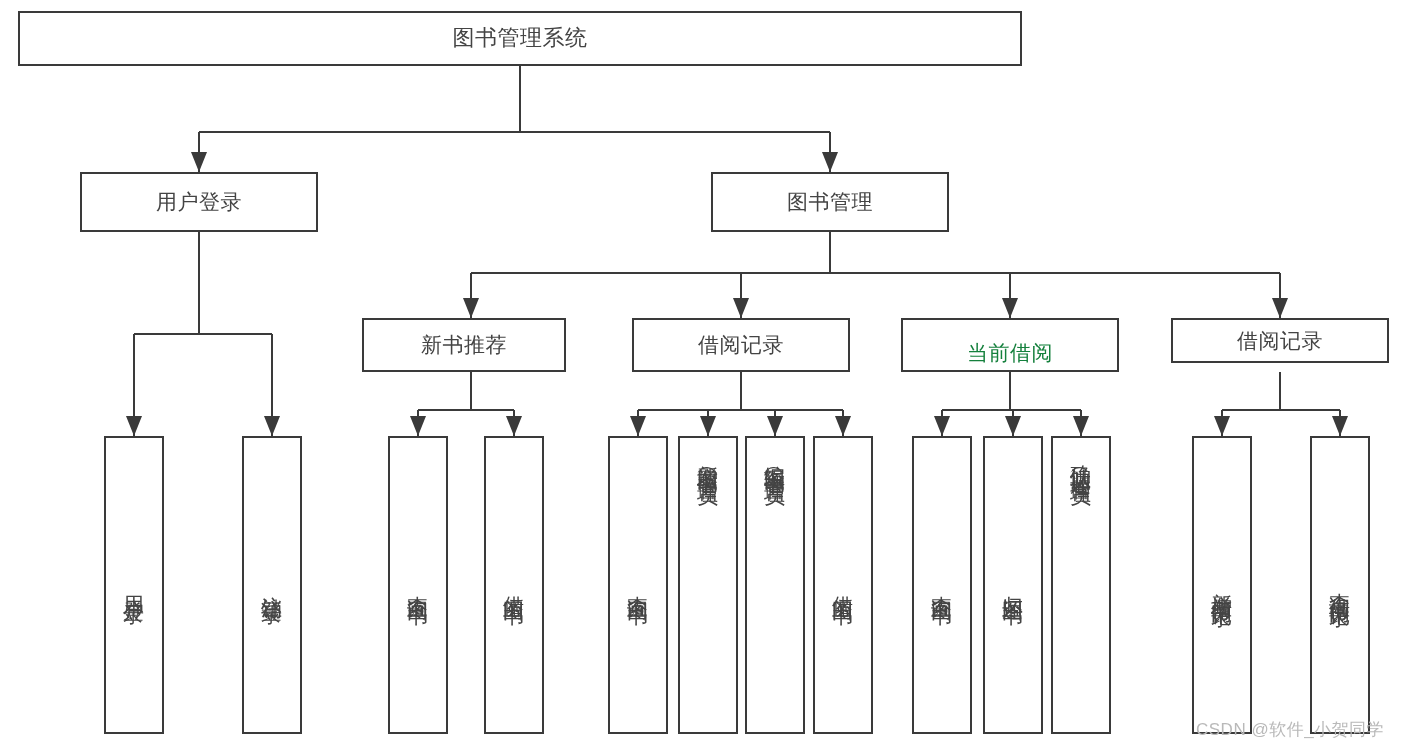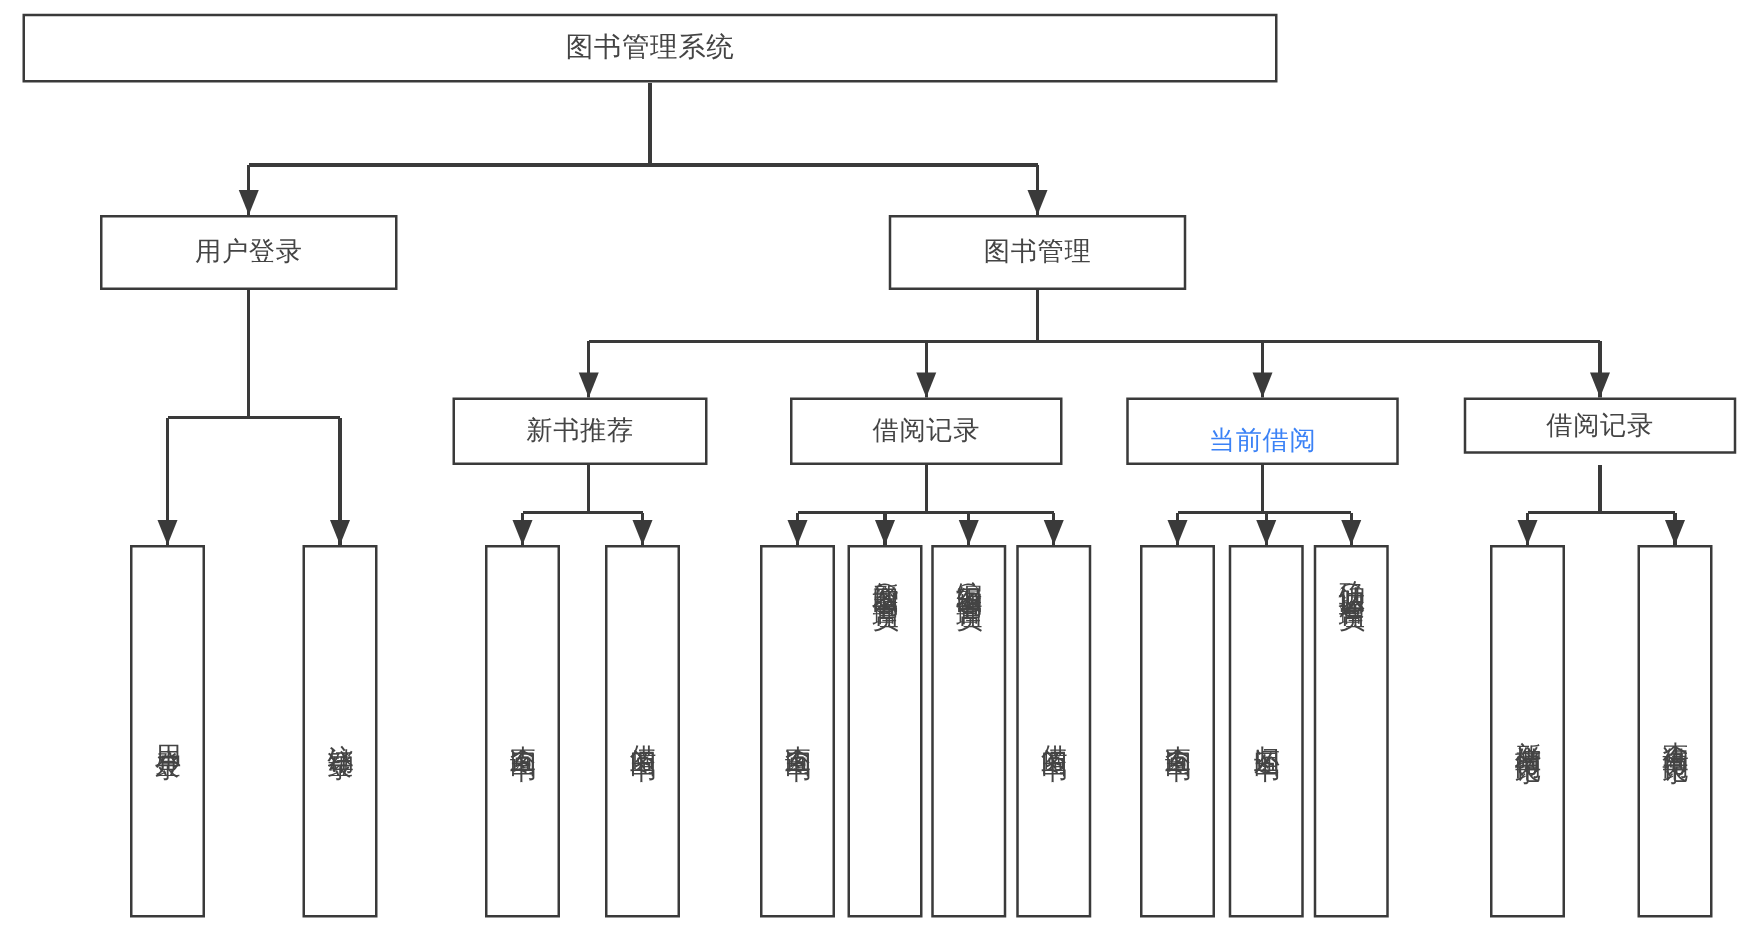--- a/index.html
+++ b/index.html
@@ -147,21 +147,21 @@
       <div class="node horiz" style="left: 711px; top: 172px; width: 238px; height: 60px; border-color: rgb(58, 58, 58); background: rgb(255, 255, 255);">
         <span class="node-label" style="color: rgb(68, 68, 68);">图书管理</span>
       </div>
       <div class="node horiz" style="left: 362px; top: 318px; width: 204px; height: 54px; border-color: rgb(58, 58, 58); background: rgb(255, 255, 255);">
         <span class="node-label" style="color: rgb(68, 68, 68);">新书推荐</span>
       </div>
       <div class="node horiz" style="left: 632px; top: 318px; width: 218px; height: 54px; border-color: rgb(58, 58, 58); background: rgb(255, 255, 255);">
         <span class="node-label" style="color: rgb(68, 68, 68);">借阅记录</span>
       </div>
       <div class="node horiz" style="left: 901px; top: 318px; width: 218px; height: 54px; border-color: rgb(58, 58, 58); background: rgb(255, 255, 255);">
-        <span class="node-label" style="color: #3b82f6; margin-top: 16px;">当前借阅</span>
+        <span class="node-label" style="color: #15803d; margin-top: 16px;">当前借阅</span>
       </div>
       <div class="node horiz" style="left: 1171px; top: 318px; width: 218px; height: 45px; border-color: rgb(58, 58, 58); background: rgb(255, 255, 255);">
         <span class="node-label" style="color: rgb(68, 68, 68);">借阅记录</span>
       </div>
       <div class="node vert centered" style="left: 104px; top: 436px; width: 60px; height: 298px; border-color: rgb(58, 58, 58); background: rgb(255, 255, 255);">
         <span class="node-label" style="color: rgb(68, 68, 68);">用户登录</span>
       </div>
       <div class="node vert centered" style="left: 242px; top: 436px; width: 60px; height: 298px; border-color: rgb(58, 58, 58); background: rgb(255, 255, 255);">
         <span class="node-label" style="color: rgb(68, 68, 68);">注销登录</span>
       </div>
@@ -192,13 +192,14 @@
       <div class="node vert" style="left: 1051px; top: 436px; width: 60px; height: 298px; border-color: rgb(58, 58, 58); background: rgb(255, 255, 255);">
         <span class="node-label" style="color: rgb(68, 68, 68);">确认归还（管理员）</span>
       </div>
       <div class="node vert centered" style="left: 1192px; top: 436px; width: 60px; height: 298px; border-color: rgb(58, 58, 58); background: rgb(255, 255, 255);">
         <span class="node-label" style="color: rgb(68, 68, 68);">新增借阅记录</span>
       </div>
       <div class="node vert centered" style="left: 1310px; top: 436px; width: 60px; height: 298px; border-color: rgb(58, 58, 58); background: rgb(255, 255, 255);">
         <span class="node-label" style="color: rgb(68, 68, 68);">查询借阅记录</span>
       </div>
     </div>
+  <div id="watermark" style="left: 1196px; top: 718px; color: rgb(185, 185, 185);">CSDN @软件_小贺同学</div>
 </div>
 
 </body></html>

